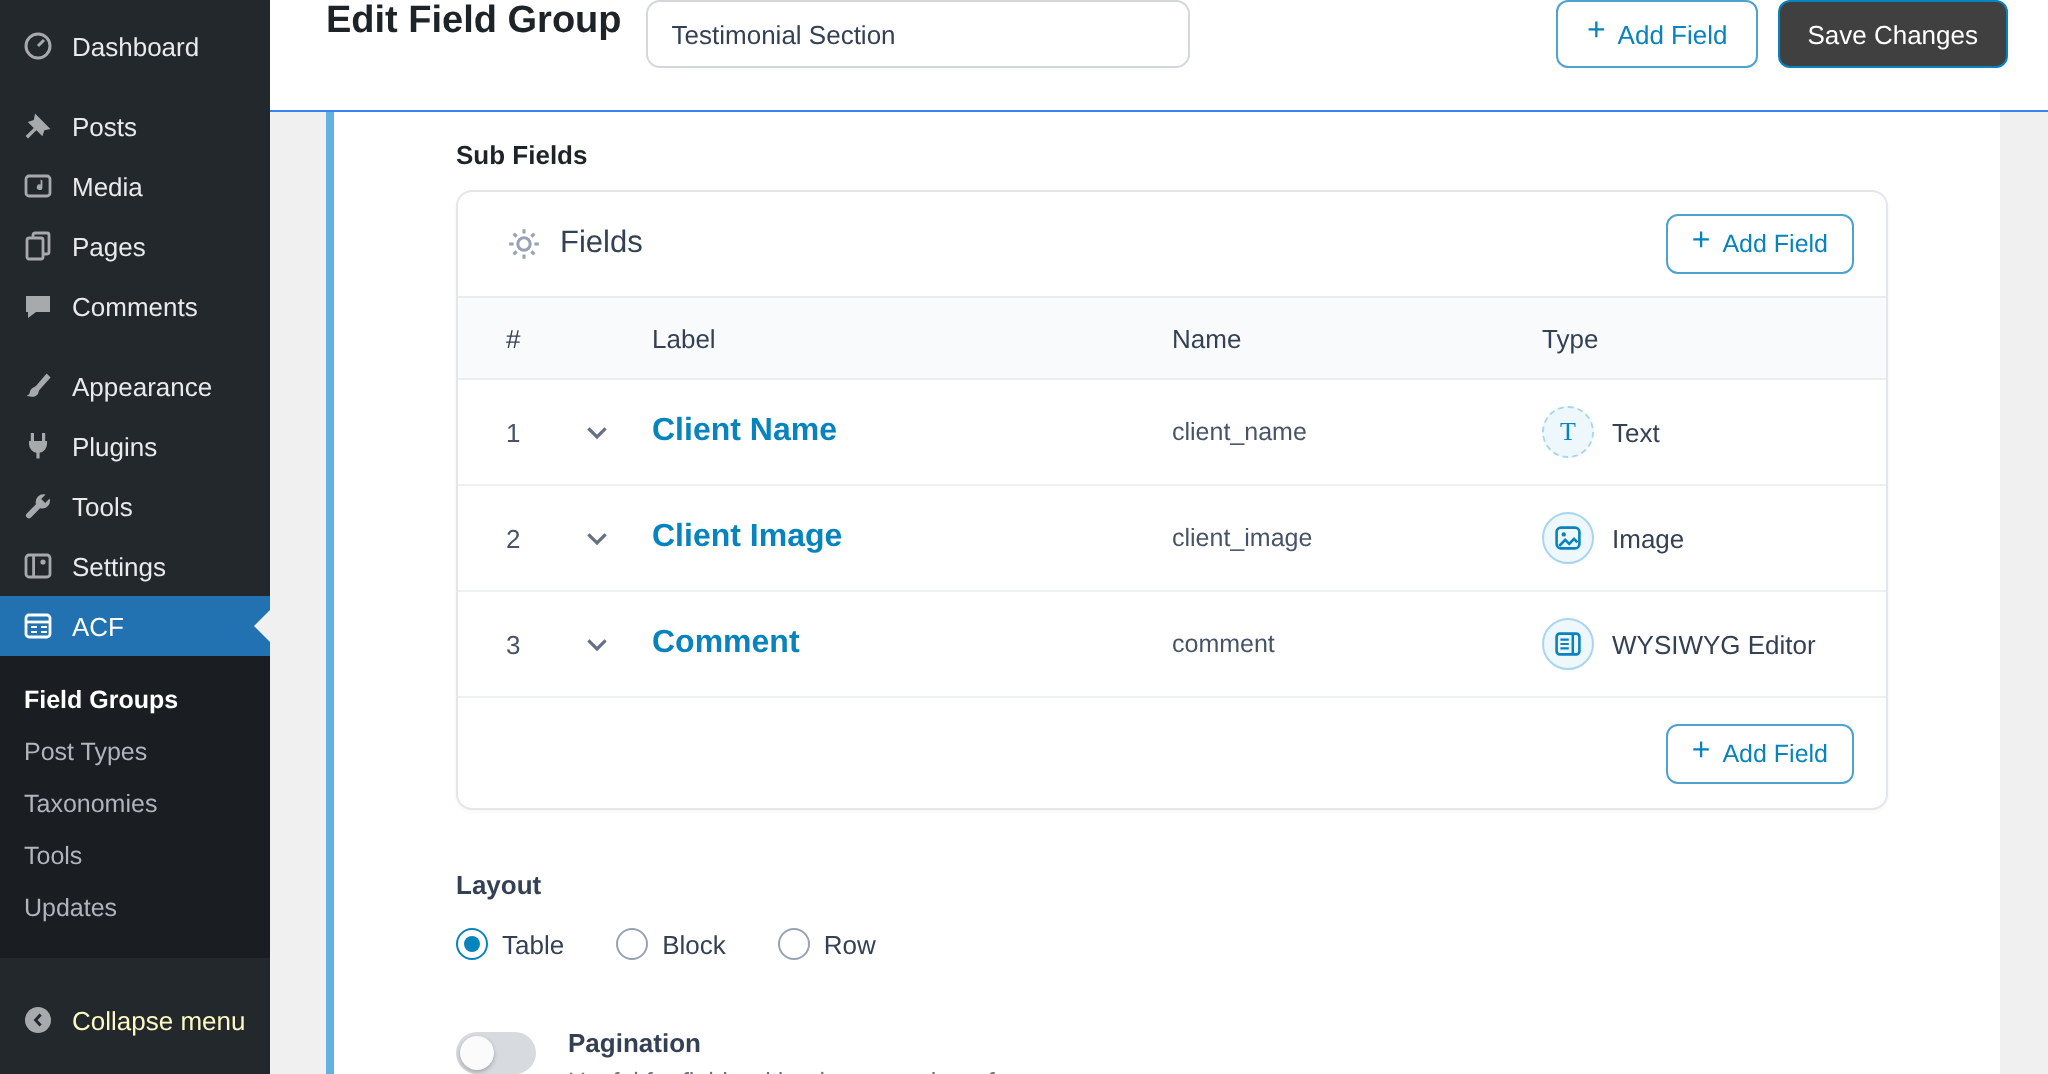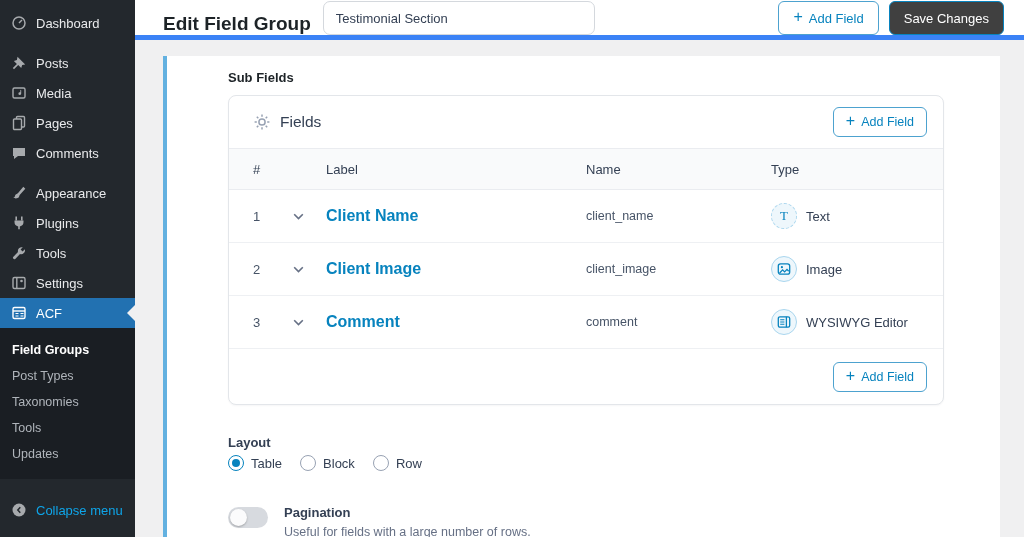--- a/index.html
+++ b/index.html
@@ -10,24 +10,24 @@
   .sidebar { position:absolute; left:0; top:0; width:135px; height:537px; background:#23282d; color:#e9eaec; z-index:5; display:flex; flex-direction:column; }
   .menu { padding-top:8px; }
   .menu-item { display:flex; align-items:center; gap:9px; height:30px; padding-left:11px; font-size:13px; color:#e9eaec; cursor:pointer; position:relative; }
   .menu-item.gap-before { margin-top:10px; }
   .menu-item .mi-icon { width:16px; height:16px; flex:0 0 16px; display:flex; align-items:center; justify-content:center; }
   .menu-item.active { background:#2271b1; color:#fff; font-weight:400; }
   .menu-item.active::after { content:""; position:absolute; right:0; top:50%; margin-top:-8px; border:8px solid transparent; border-right-color:#f0f0f1; }
   .submenu { background:#1a1e23; padding:9px 0 12px 0; }
   .submenu-item { display:block; padding:6px 0 6px 12px; font-size:12.5px; color:#b0b5bb; cursor:pointer; }
   .submenu-item.current { color:#fff; font-weight:bold; }
-  .collapse-row { margin-top:auto; margin-bottom:12px; display:flex; align-items:center; gap:9px; padding-left:11px; height:30px; font-size:13px; color:#0ea5e9; cursor:pointer; }
+  .collapse-row { margin-top:auto; margin-bottom:12px; display:flex; align-items:center; gap:9px; padding-left:11px; height:30px; font-size:13px; color:#fef9c3; cursor:pointer; }
 
   
-  .topbar { position:absolute; left:135px; top:0; width:889px; height:40px; background:#fff; border-bottom:5px solid #3b82f6; display:flex; align-items:flex-end; padding:0 20px 0 28px; z-index:4; }
+  .topbar { position:absolute; left:135px; top:0; width:889px; height:56px; background:#fff; border-bottom:1px solid #3b82f6; display:flex; align-items:flex-start; padding:0 20px 0 28px; z-index:4; }
   .page-title { font-size:19px; font-weight:600; color:#1d2327; white-space:nowrap; }
   .title-input { margin-left:12px; width:272px; height:34px; border:1px solid #d4d8dd; border-radius:7px; padding:0 12px; font-size:13px; color:#344054; font-family:inherit; background:#fff; }
   .topbar-actions { margin-left:auto; display:flex; gap:10px; }
   .btn { height:34px; border-radius:6px; font-size:13px; font-family:inherit; cursor:pointer; display:inline-flex; align-items:center; gap:6px; padding:0 14px; font-weight:500; }
   .btn-outline { background:#fff; border:1px solid #4da2cf; color:#0783be; }
   .btn-primary { background:#404040; border:1px solid #0783be; color:#fff; }
   .plus-glyph { font-size:16px; font-weight:400; line-height:1; position:relative; top:-1px; }
 
   
   .accent-line { position:absolute; left:163px; top:56px; width:4px; height:481px; background:#63b1e0; z-index:3; }
@@ -49,21 +49,21 @@
   .row-name { color:#475467; font-size:12.5px; }
   .row-type { display:flex; align-items:center; gap:9px; color:#344054; }
   .type-badge { width:26px; height:26px; border-radius:50%; background:#eef7fc; border:1px solid #a9d6ee; display:flex; align-items:center; justify-content:center; color:#0783be; flex:0 0 26px; }
   .type-badge.dashed { border-style:dashed; }
   .type-badge .t-letter { font-size:13px; font-weight:500; font-family:"Liberation Serif", serif; }
   .tbl-foot { height:55px; }
   .tbl-foot .btn-sm { margin-right:16px; grid-column:5; justify-self:end; }
 
   .layout-section { margin-top:30px; }
   .field-label { font-size:13px; font-weight:600; color:#344054; }
-  .radio-row { display:flex; gap:18px; margin-top:5px; }
+  .radio-row { display:flex; gap:26px; margin-top:14px; }
   .radio-opt { display:flex; align-items:center; gap:7px; font-size:13px; color:#344054; cursor:pointer; }
   .radio-circle { width:16px; height:16px; border-radius:50%; border:1px solid #98a2b3; background:#fff; position:relative; flex:0 0 16px; }
   .radio-circle.checked { border:1px solid #0783be; }
   .radio-circle.checked::after { content:""; position:absolute; left:3px; top:3px; width:8px; height:8px; border-radius:50%; background:#0783be; }
 
   .pagination-section { margin-top:34px; display:flex; align-items:flex-start; gap:16px; }
   .toggle { width:40px; height:21px; border-radius:11px; background:#d7dadf; position:relative; cursor:pointer; flex:0 0 40px; margin-top:2px; }
   .toggle .knob { position:absolute; left:2px; top:2px; width:17px; height:17px; border-radius:50%; background:#fbfbfc; box-shadow:0 1px 2px rgba(0,0,0,.25); }
   .pg-desc { font-size:12.5px; color:#667085; margin-top:5px; }
 

